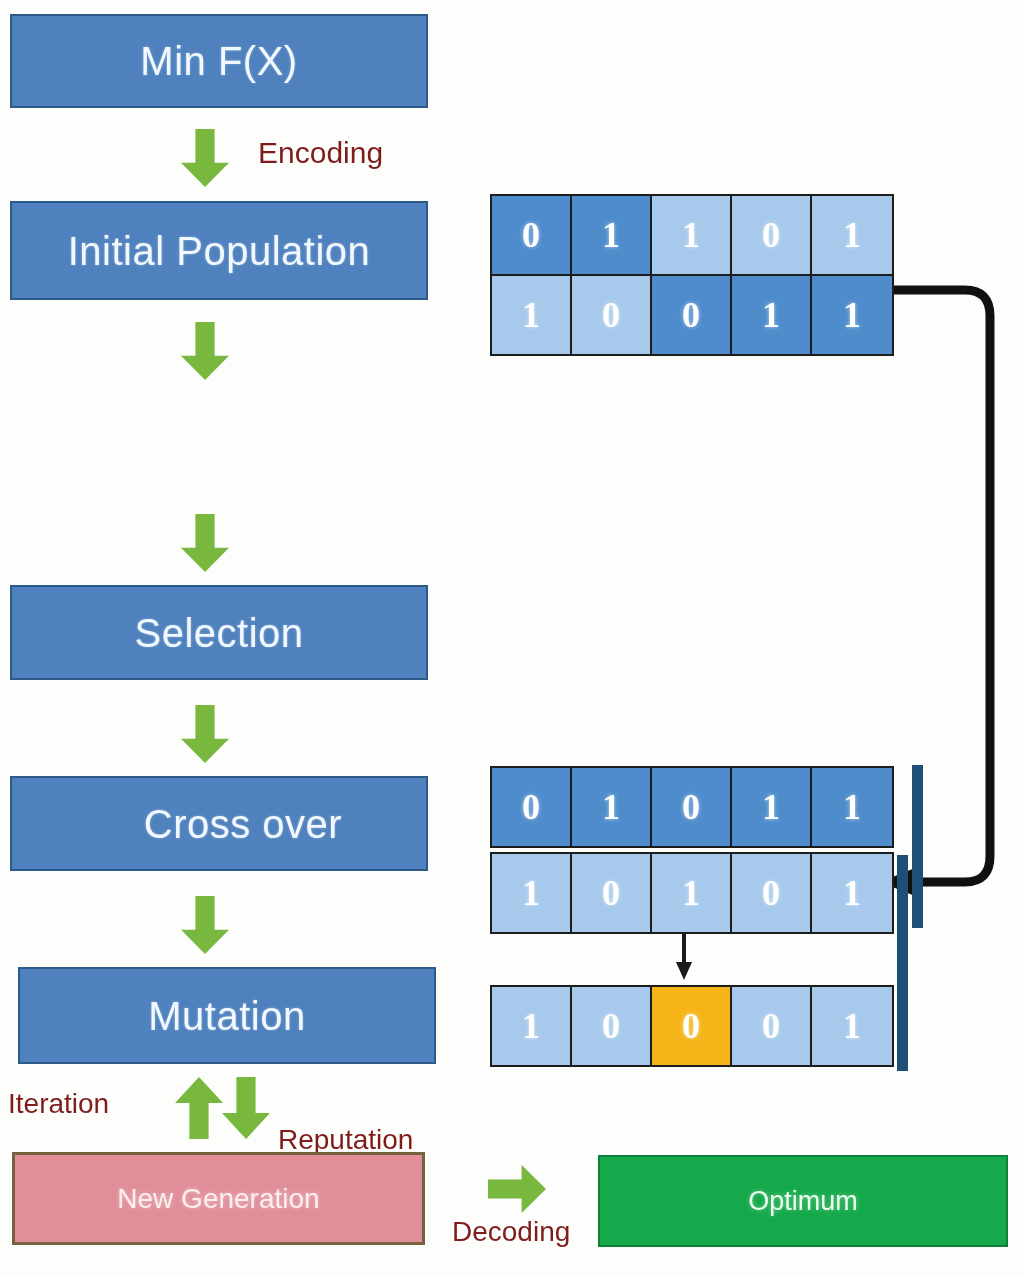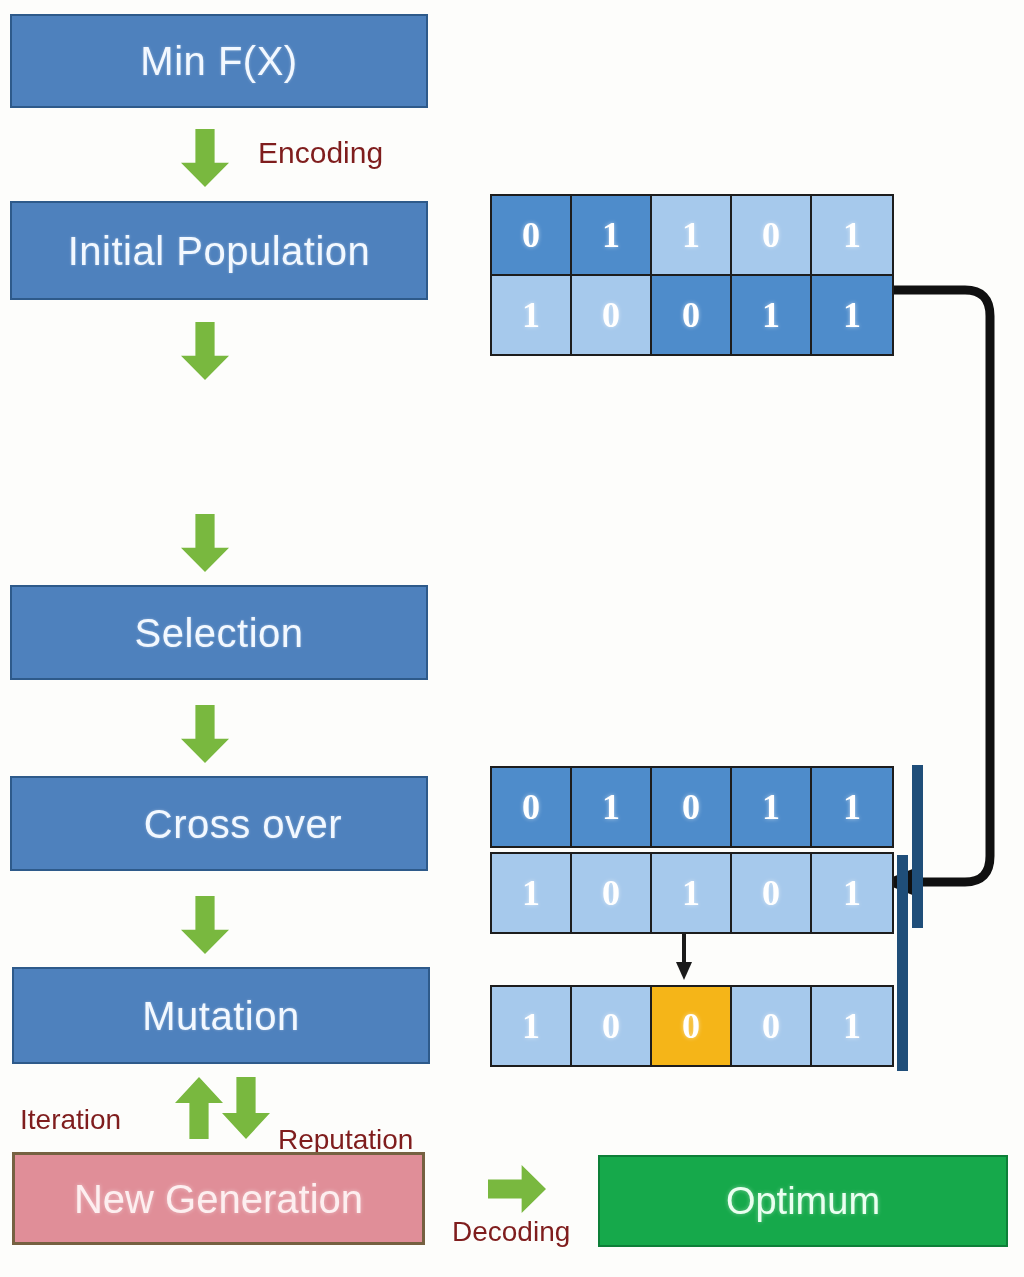--- a/index.html
+++ b/index.html
@@ -37,33 +37,33 @@
   
   .gen-box{
     position:absolute;
     background:#e08e98;
     border:3px solid #766141;
     box-sizing:border-box;
     display:flex;align-items:center;justify-content:center;
     color:#fdeff0;
     text-shadow:0 0 4px rgba(255,255,255,.45);
   }
-  .gen-box .proc-label{font-size:40px;}
+  .gen-box .proc-label{font-size:28px;}
 
   
   .opt-box{
     position:absolute;
     background:#16a94b;
     border:2px solid #0d7f38;
     box-sizing:border-box;
     display:flex;align-items:center;justify-content:center;
     color:#eafff0;
     text-shadow:0 0 4px rgba(255,255,255,.4);
   }
-  .opt-box .proc-label{font-size:38px;}
+  .opt-box .proc-label{font-size:27px;}
 
   
   .garrow{
     position:absolute;
     width:48px;height:58px;
     background:#79b83f;
     border:0;
   }
   .garrow.down{
     clip-path:polygon(30% 0,70% 0,70% 58%,100% 58%,50% 100%,0 58%,30% 58%);
@@ -165,25 +165,25 @@
   </div>
 
   <div class="garrow down garrow-shadow" style="left:181px;top:705px;"></div>
 
   <div class="proc-box" style="left:10px;top:776px;width:418px;height:95px;padding-left:48px;">
     <span class="proc-label">Cross over</span>
   </div>
 
   <div class="garrow down garrow-shadow" style="left:181px;top:896px;"></div>
 
-  <div class="proc-box" style="left:12px;top:967px;width:418px;height:97px;">
+  <div class="proc-box" style="left:18px;top:967px;width:418px;height:97px;">
     <span class="proc-label">Mutation</span>
   </div>
 
-  <div class="txt small" style="left:20px;top:1090px;margin-top:16px;">Iteration</div>
+  <div class="txt small" style="left:8px;top:1090px;">Iteration</div>
   <div class="garrow up garrow-shadow" style="left:175px;top:1077px;height:62px;"></div>
   <div class="garrow down garrow-shadow" style="left:222px;top:1077px;height:62px;"></div>
   <div class="txt small" style="left:278px;top:1126px;">Reputation</div>
 
   <div class="gen-box" style="left:12px;top:1152px;width:413px;height:93px;">
     <span class="proc-label">New Generation</span>
   </div>
 
   <div class="garrow right garrow-shadow" style="left:488px;top:1165px;"></div>
   <div class="txt small" style="left:452px;top:1218px;">Decoding</div>

